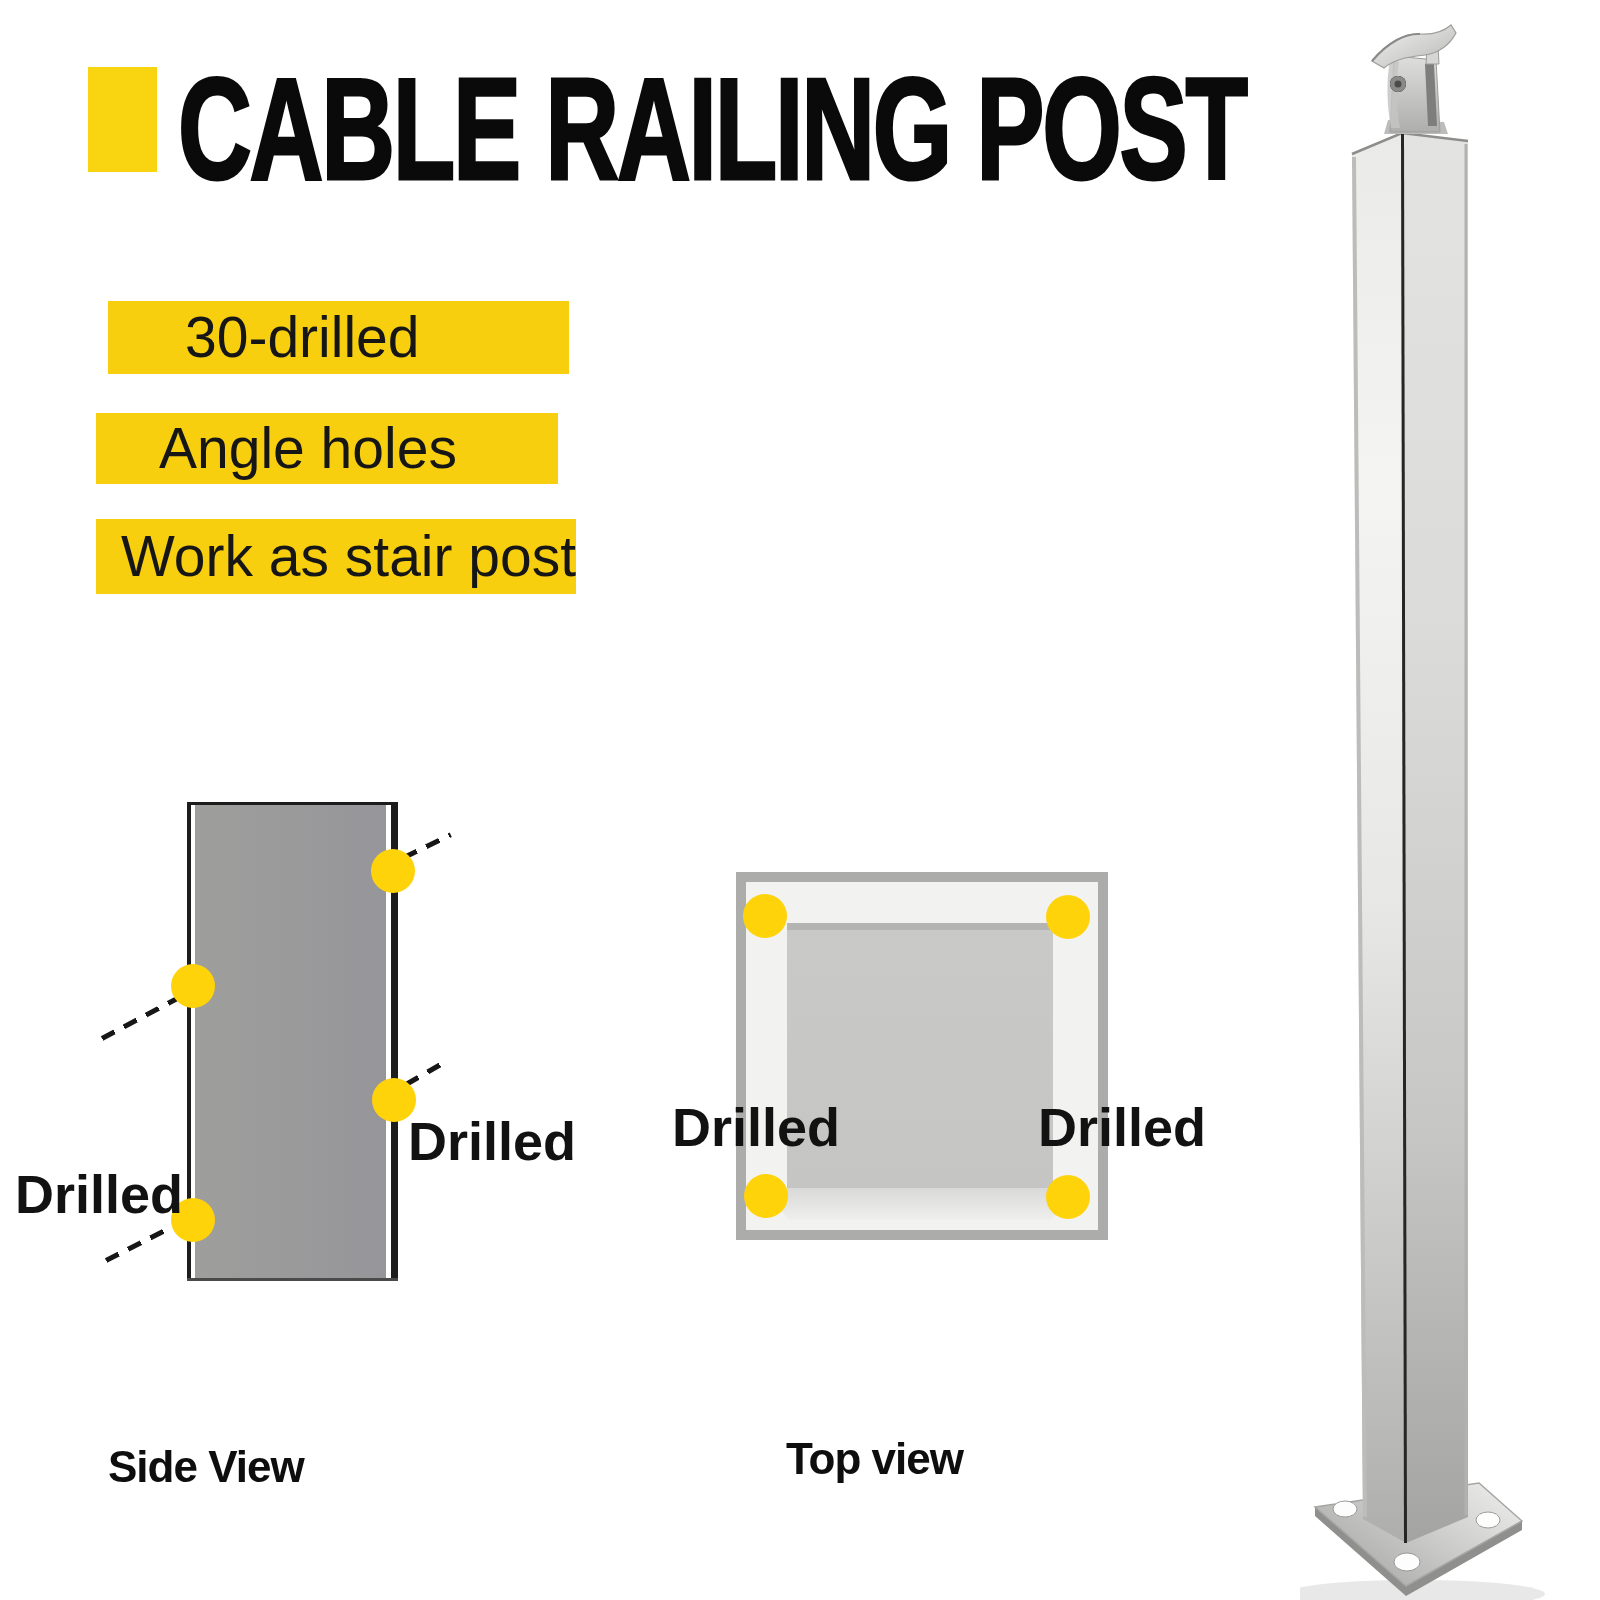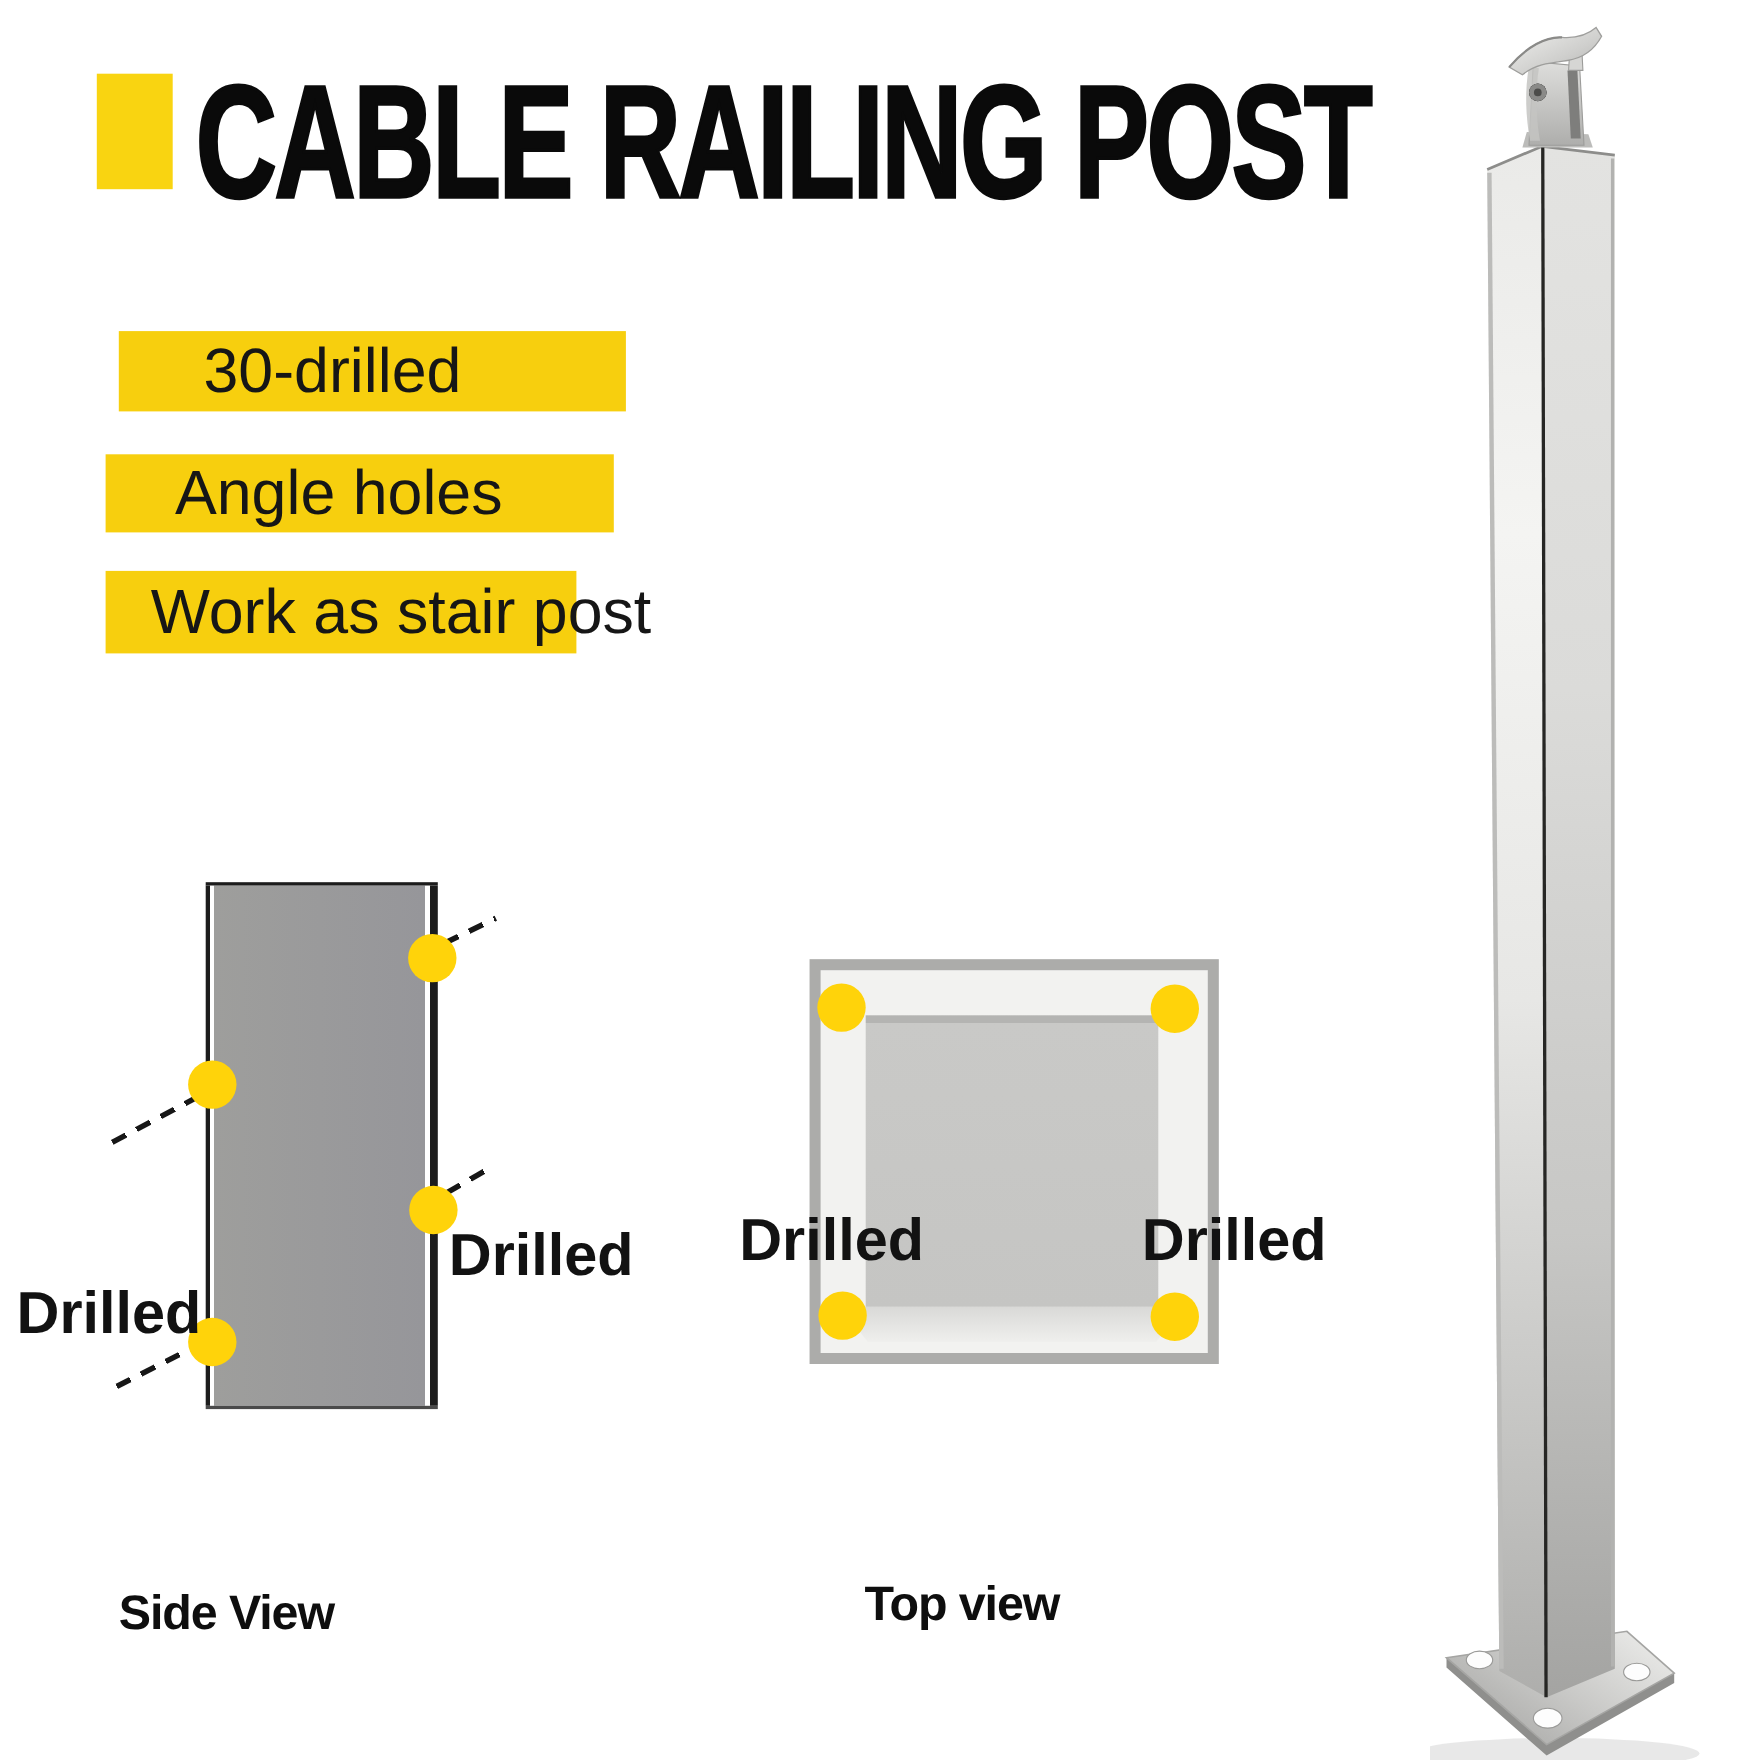--- a/index.html
+++ b/index.html
@@ -22,21 +22,21 @@
     -webkit-text-stroke:3px #0a0a0a;
   }
 
   
   .bar{
     background:#F7CF0E;color:#161616;
     font-size:57px;font-weight:400;white-space:nowrap;
   }
   #bar-1{left:96px;top:301px;width:461px;height:73px;line-height:73px;padding-left:77px;box-sizing:border-box;margin-left:12px;}
   #bar-2{left:96px;top:413px;width:462px;height:71px;line-height:71px;padding-left:63px;box-sizing:border-box;}
-  #bar-3{left:96px;top:519px;width:428px;height:75px;line-height:75px;padding-left:41px;box-sizing:border-box;}
+  #bar-3{left:96px;top:519px;width:480px;height:75px;line-height:75px;padding-left:25px;box-sizing:border-box;}
 
   
   #side-post{
     left:187px;top:802px;width:211px;height:479px;
     border-top:3px solid #1c1c1c;border-bottom:3px solid #4a4a4a;box-sizing:border-box;
     background:linear-gradient(90deg,
       #1c1c1c 0 4px,#ffffff 4px 8px,
       #9e9e9c 8px,#96969a 199px,
       #ffffff 199px 204px,#1c1c1c 204px 211px);
   }

